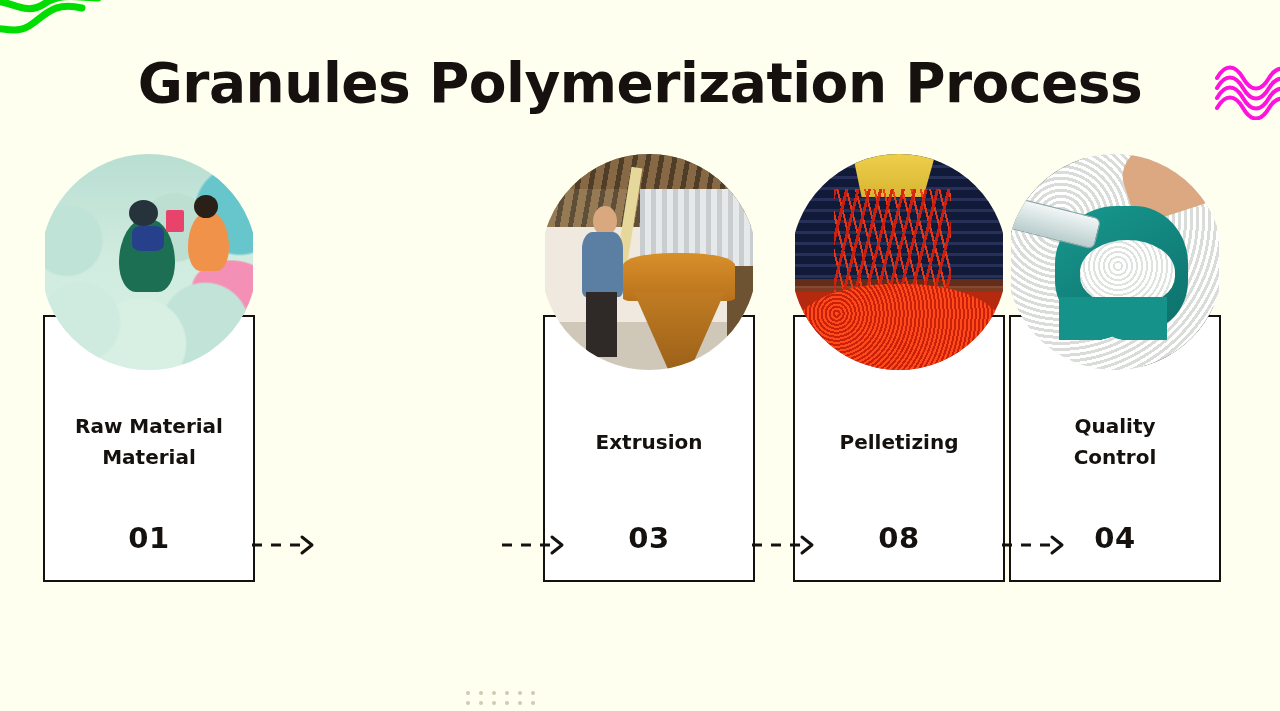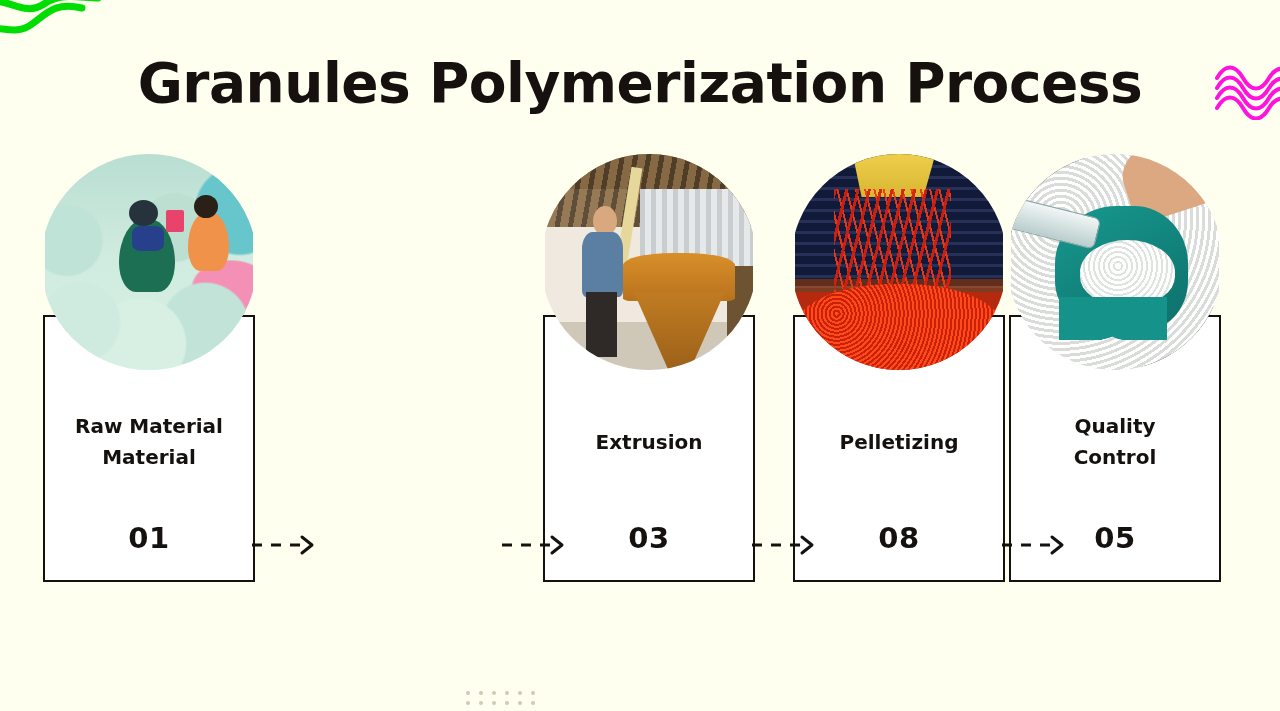--- a/index.html
+++ b/index.html
@@ -445,21 +445,21 @@
         </div>
       </div>
     </div>
 
     <div class="step s4">
       <div class="card">
         <div class="card-label">
           <div>Quality</div>
           <div>Control</div>
         </div>
-        <div class="card-number">05</div>
+        <div class="card-number">04</div>
       </div>
       <div class="photo-clip">
         <div class="photo">
           <div class="scene sc-granules">
             <div class="arm"></div>
             <div class="glove"></div>
             <div class="heap"></div>
             <div class="fingers"></div>
             <div class="tube"></div>
           </div>

